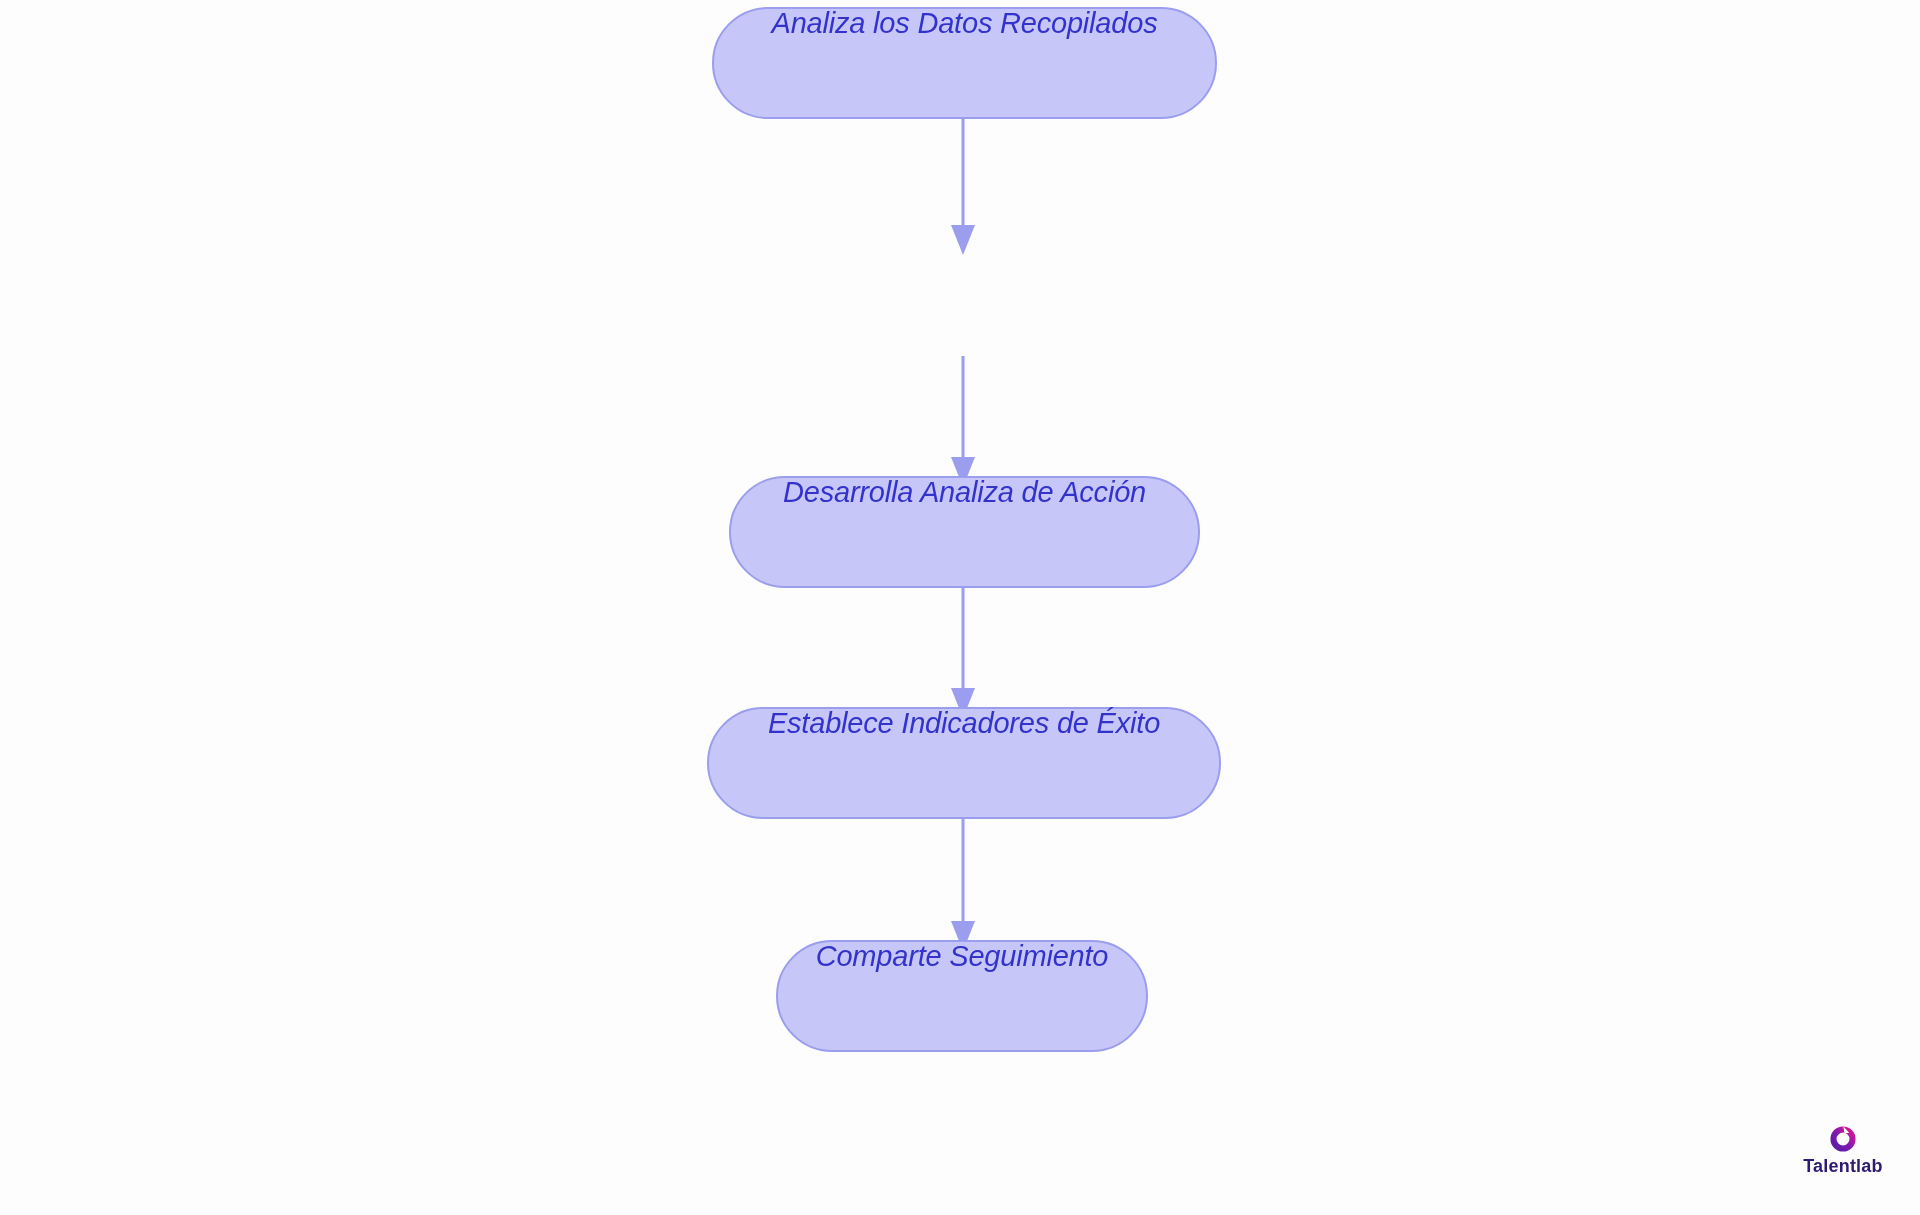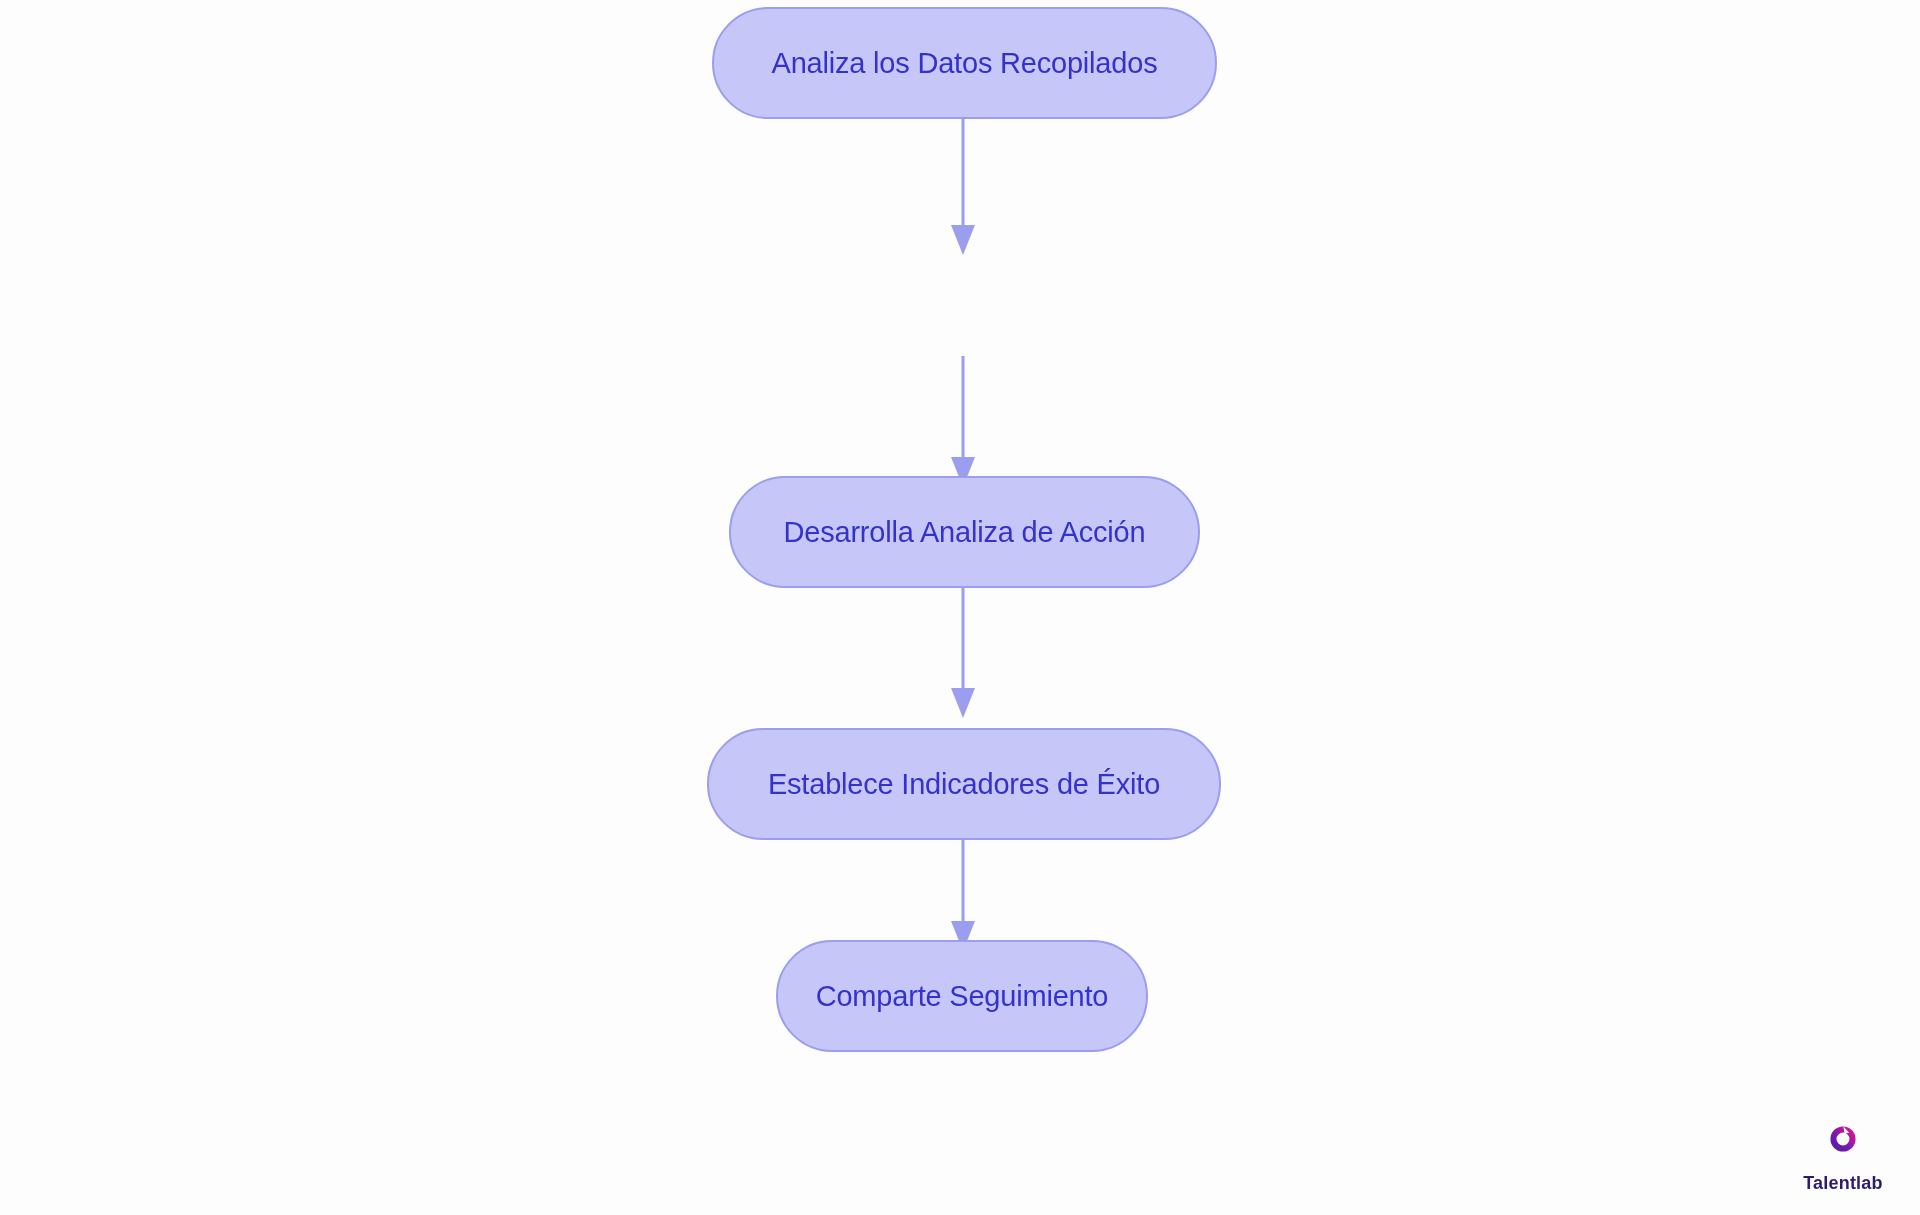--- a/index.html
+++ b/index.html
@@ -18,65 +18,65 @@
   #flow-canvas {
     position: absolute;
     inset: 0;
     width: 1920px;
     height: 1215px;
   }
 
   .flow-node {
     position: absolute;
     display: flex;
-    align-items: center;
     justify-content: center;
     box-sizing: border-box;
     background: #c6c7f8;
     border: 2px solid #9b9dee;
     border-radius: 999px;
     height: 112px;
+    font-style: italic;
   }
 
   .flow-node .node-label {
     color: #3333cc;
     font-family: "Liberation Sans", sans-serif;
     font-size: 29px;
     font-weight: 400;
     letter-spacing: -0.2px;
     white-space: nowrap;
     line-height: 1;
   }
 
   
   #node-0 { left: 712px;  top: 7px;   width: 505px; }
   #node-1 { left: 639px;  top: 244px; width: 651px; }
   #node-2 { left: 729px;  top: 476px; width: 471px; }
-  #node-3 { left: 707px;  top: 707px; width: 514px; margin-top: 21px; }
+  #node-3 { left: 707px;  top: 707px; width: 514px; }
   #node-4 { left: 776px;  top: 940px; width: 372px; }
 
   .flow-connector {
     position: absolute;
     left: 0;
     top: 0;
     width: 1920px;
     height: 1215px;
     pointer-events: none;
   }
 
   #brand-mark {
     position: absolute;
     left: 1795px;
     top: 1124px;
     width: 96px;
     height: 68px;
     display: flex;
     flex-direction: column;
     align-items: center;
-    justify-content: space-between;
+    justify-content: flex-start;
   }
   #brand-mark .logo-glyph {
     width: 30px;
     height: 30px;
     display: block;
   }
   #brand-mark .logo-wordmark {
     margin-top: 3px;
     color: #2e1a6e;
     font-family: "Liberation Sans", sans-serif;

